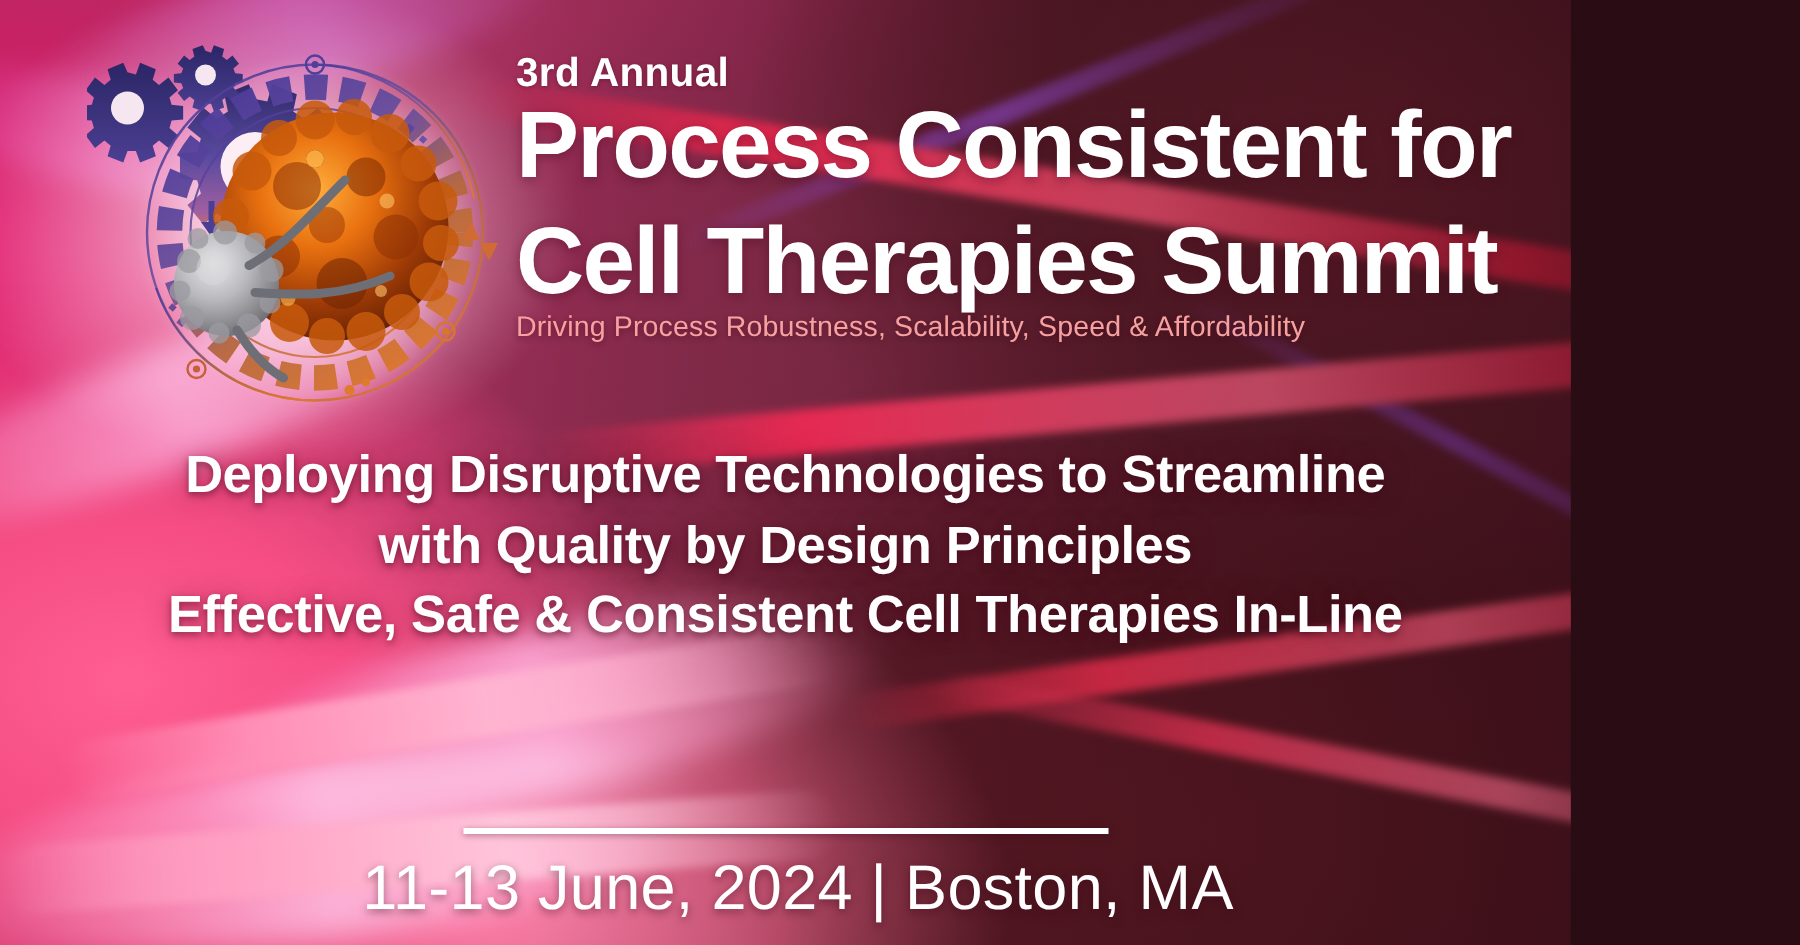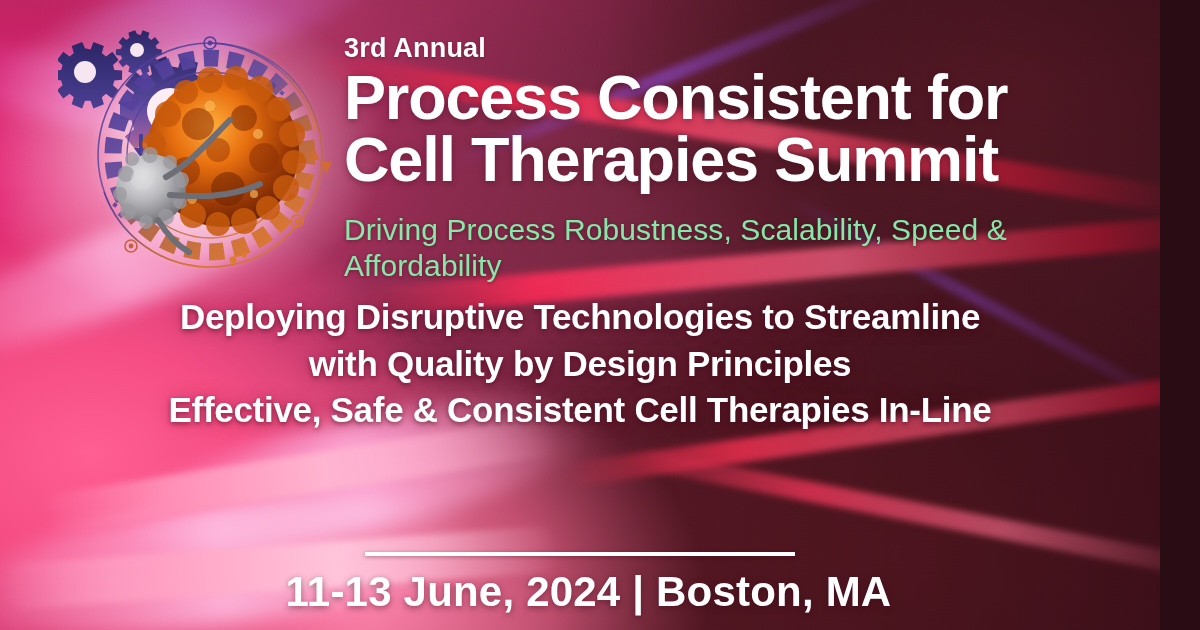--- a/index.html
+++ b/index.html
@@ -7,21 +7,21 @@
 
   html, body {
     width:1200px; height:630px;
     overflow:hidden;
     background:#2a0d14;
     font-family:"Liberation Sans", sans-serif;
   }
 
   .banner {
     position:relative;
-    width:1160px; height:630px;
+    width:1047px; height:630px;
     overflow:hidden;
     isolation:isolate;
   }
 
   
   .bg-base {
     position:absolute; inset:0;
     background:
       radial-gradient(ellipse 520px 380px at 8% 72%,  #ff5f93 0%, #f54d84 28%, rgba(220,50,90,0) 70%),
       radial-gradient(ellipse 420px 300px at 2% 22%,  #e8186e 0%, rgba(215,25,100,0.55) 45%, rgba(190,30,90,0) 75%),
@@ -106,25 +106,25 @@
     font-size:27px; font-weight:bold; color:#ffffff;
     letter-spacing:0.2px; line-height:1.1;
     text-shadow:0 1px 3px rgba(80,10,30,0.45);
   }
   .title-main {
     font-size:63px; font-weight:bold; color:#ffffff;
     line-height:0.99; letter-spacing:-1.2px;
     margin-top:2px;
     text-shadow:0 2px 7px rgba(70,8,28,0.42);
   }
-  .title-main .l2 { display:block; }
+  .title-main .l2 { display:block;margin-top:15px; }
   .tagline {
-    font-size:30px; font-weight:normal; color:#86efac;
+    font-size:19px; font-weight:normal; color:#fca5a5;
     letter-spacing:0.1px; line-height:1.2;
-    margin-top:22px; opacity:0.97;
+    margin-top:3px; opacity:0.97;
     text-shadow:0 1px 4px rgba(60,8,24,0.55);
   }
 
   
   .headline {
     position:absolute; left:0; right:0; top:294px;
     text-align:center;
     font-size:35px; font-weight:bold; color:#ffffff;
     line-height:1.335; letter-spacing:-0.3px;
     padding:0 32px;
@@ -137,21 +137,21 @@
   
   .divider {
     position:absolute; left:50%; top:552px;
     width:430px; height:4px; margin-left:-215px;
     background:#ffffff;
     box-shadow:0 1px 4px rgba(60,8,24,0.4);
   }
   .footer {
     position:absolute; left:17px; right:0; top:568px;
     text-align:center;
-    font-size:42px; font-weight:bold; color:#ffffff;
+    font-size:42px; font-weight:normal; color:#ffffff;
     letter-spacing:0.2px;
     text-shadow:0 2px 6px rgba(60,8,24,0.5);
   }
 </style>
 </head>
 <body>
 
 <div class="banner">
 
   <div class="bg-base"></div>

